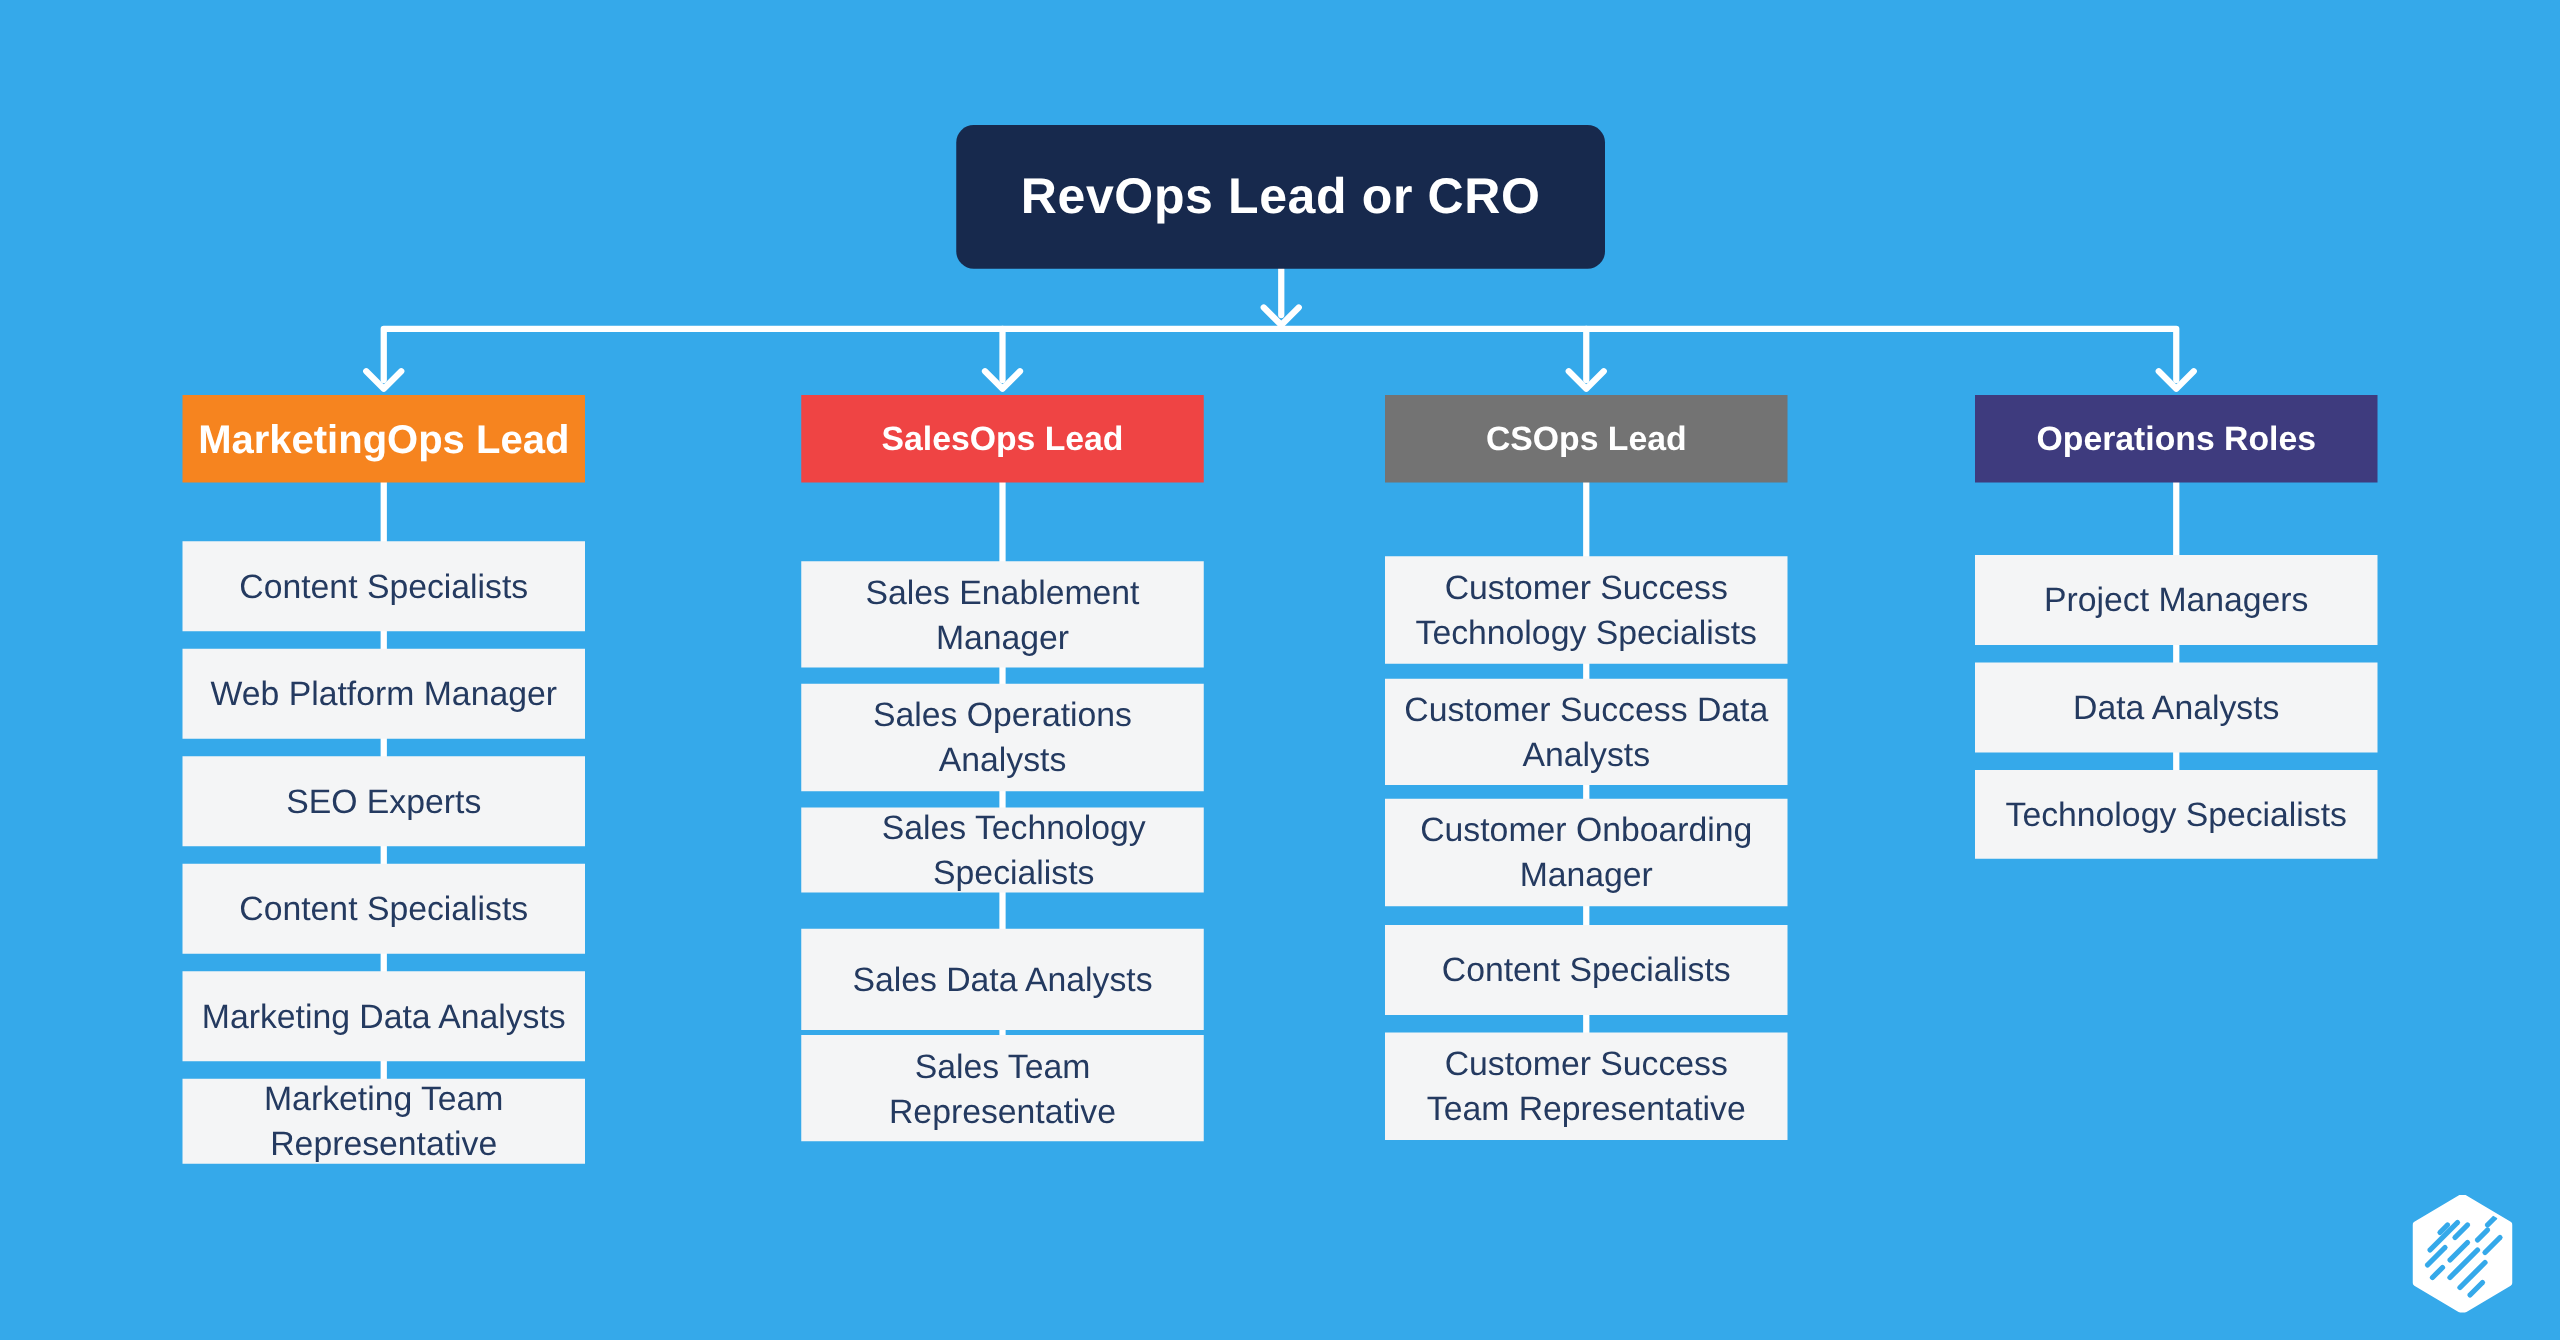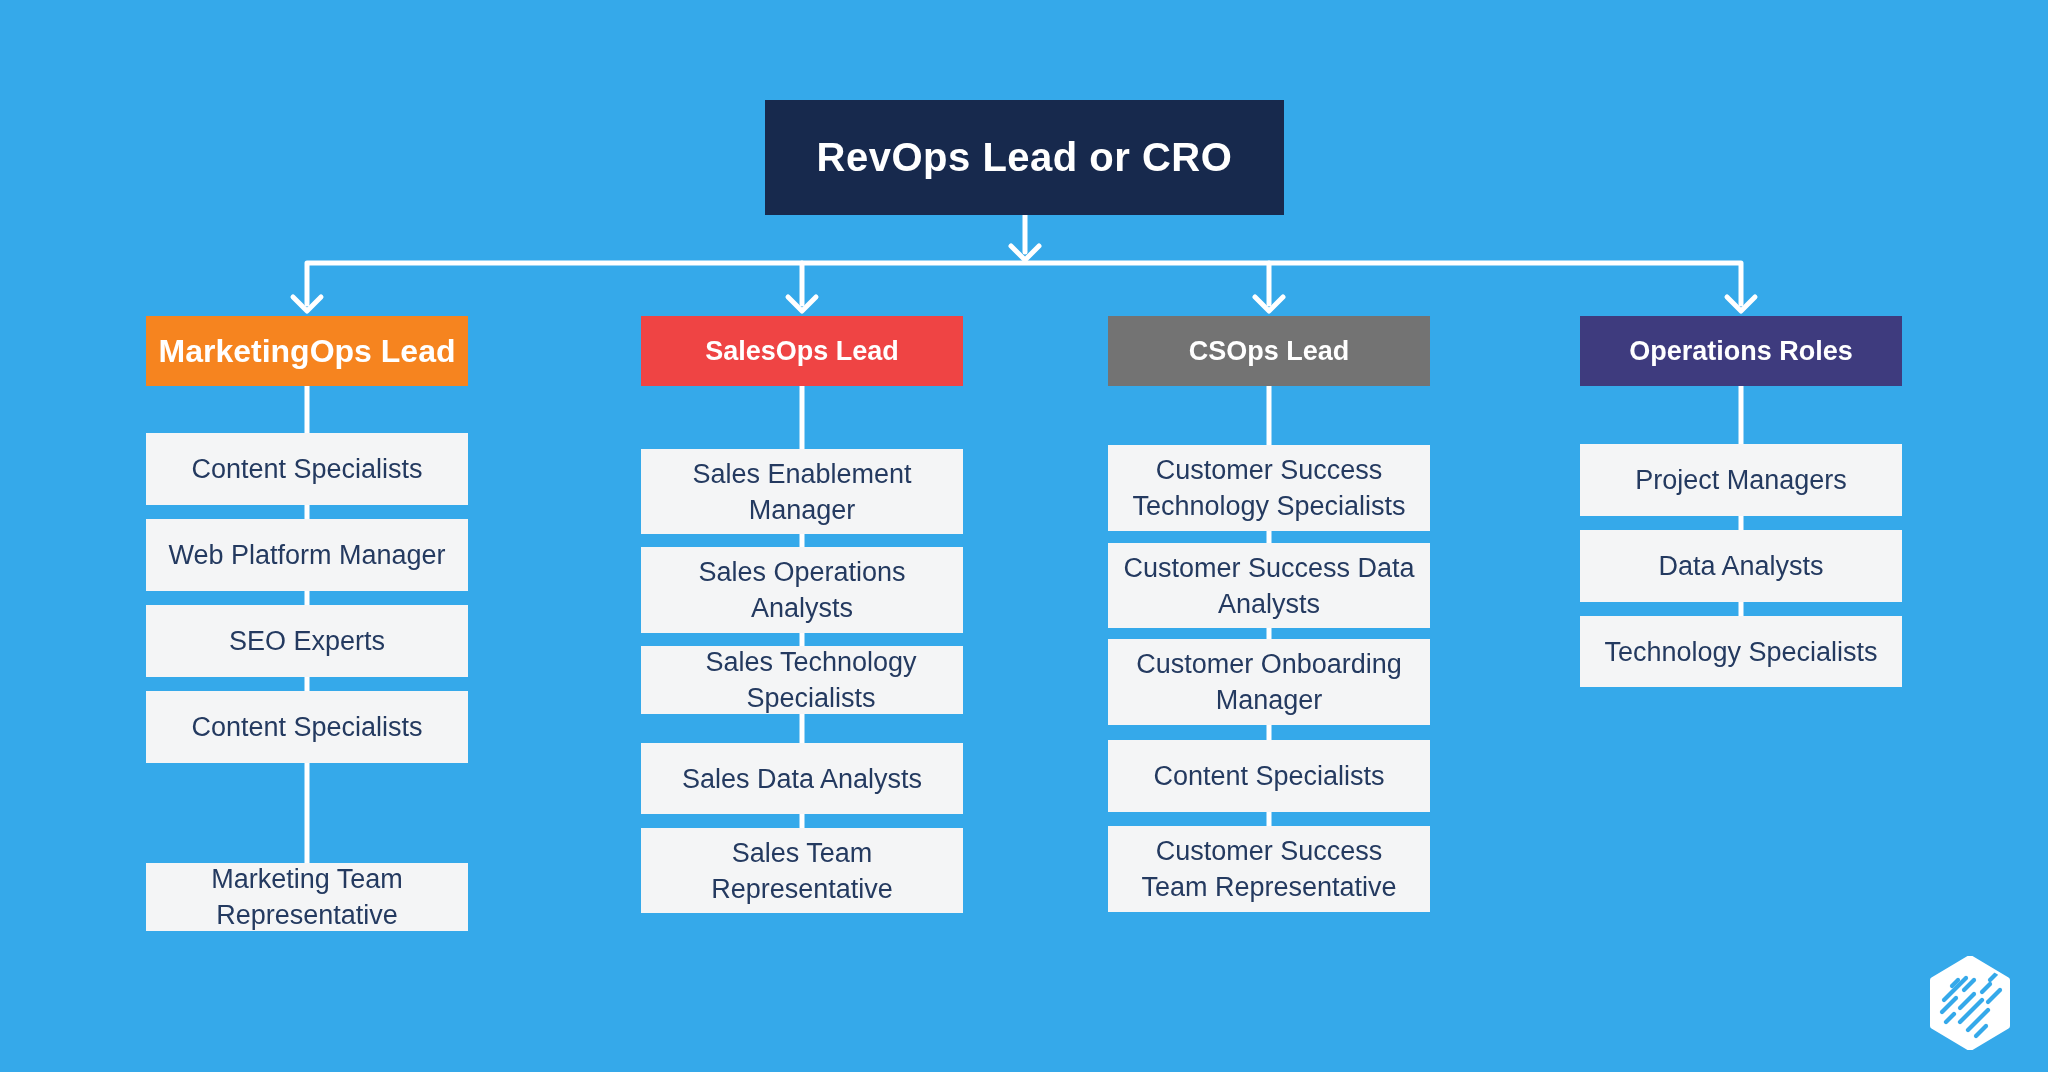--- a/index.html
+++ b/index.html
@@ -25,20 +25,21 @@
     box-sizing: border-box;
     z-index: 2;
   }
   .root-box {
     left: 765px; top: 100px; width: 519px; height: 115px;
     background: #17294D;
     color: #FFFFFF;
     font-size: 40px;
     font-weight: bold;
     letter-spacing: 0.5px;
+    border-radius: 14px;
   }
   .lead {
     top: 316px; height: 70px; width: 322px;
     color: #FFFFFF;
     font-weight: bold;
   }
   #lead-mkt   { left: 146px;  background: #F6841F; font-size: 32px; }
   #lead-sales { left: 641px;  background: #ef4444; font-size: 27px; }
   #lead-cs    { left: 1108px; background: #737373; font-size: 27px; }
   #lead-ops   { left: 1580px; background: #3E3B7E; font-size: 27px; }
@@ -57,21 +58,21 @@
   .col3 { left: 1580px; }
   #m0 { top: 433px; height: 72px; }
   #m1 { top: 519px; height: 72px; }
   #m2 { top: 605px; height: 72px; }
   #m3 { top: 691px; height: 72px; }
   #m4 { top: 777px; height: 72px; }
   #m5 { top: 863px; height: 68px; }
   #s0 { top: 449px; height: 85px; }
   #s1 { top: 547px; height: 86px; }
   #s2 { top: 646px; height: 68px; padding-left: 20px; }
-  #s3 { top: 743px; height: 71px; }
+  #s3 { top: 743px; height: 81px; }
   #s4 { top: 828px; height: 85px; }
   #c0 { top: 445px; height: 86px; }
   #c1 { top: 543px; height: 85px; }
   #c2 { top: 639px; height: 86px; }
   #c3 { top: 740px; height: 72px; }
   #c4 { top: 826px; height: 86px; }
   #o0 { top: 444px; height: 72px; }
   #o1 { top: 530px; height: 72px; }
   #o2 { top: 616px; height: 71px; }
   .brand-logo {
@@ -111,20 +112,21 @@
 
   <div class="box lead" id="lead-mkt">MarketingOps Lead</div>
   <div class="box lead" id="lead-sales">SalesOps Lead</div>
   <div class="box lead" id="lead-cs">CSOps Lead</div>
   <div class="box lead" id="lead-ops">Operations Roles</div>
 
   <div class="box child col0" id="m0">Content Specialists</div>
   <div class="box child col0" id="m1">Web Platform Manager</div>
   <div class="box child col0" id="m2">SEO Experts</div>
   <div class="box child col0" id="m3">Content Specialists</div>
+  <div class="box child col0" id="m4">Marketing Data Analysts</div>
   <div class="box child col0" id="m5">Marketing Team
 Representative</div>
 
   <div class="box child col1" id="s0">Sales Enablement
 Manager</div>
   <div class="box child col1" id="s1">Sales Operations
 Analysts</div>
   <div class="box child col1" id="s2">Sales Technology
 Specialists</div>
   <div class="box child col1" id="s3">Sales Data Analysts</div>

